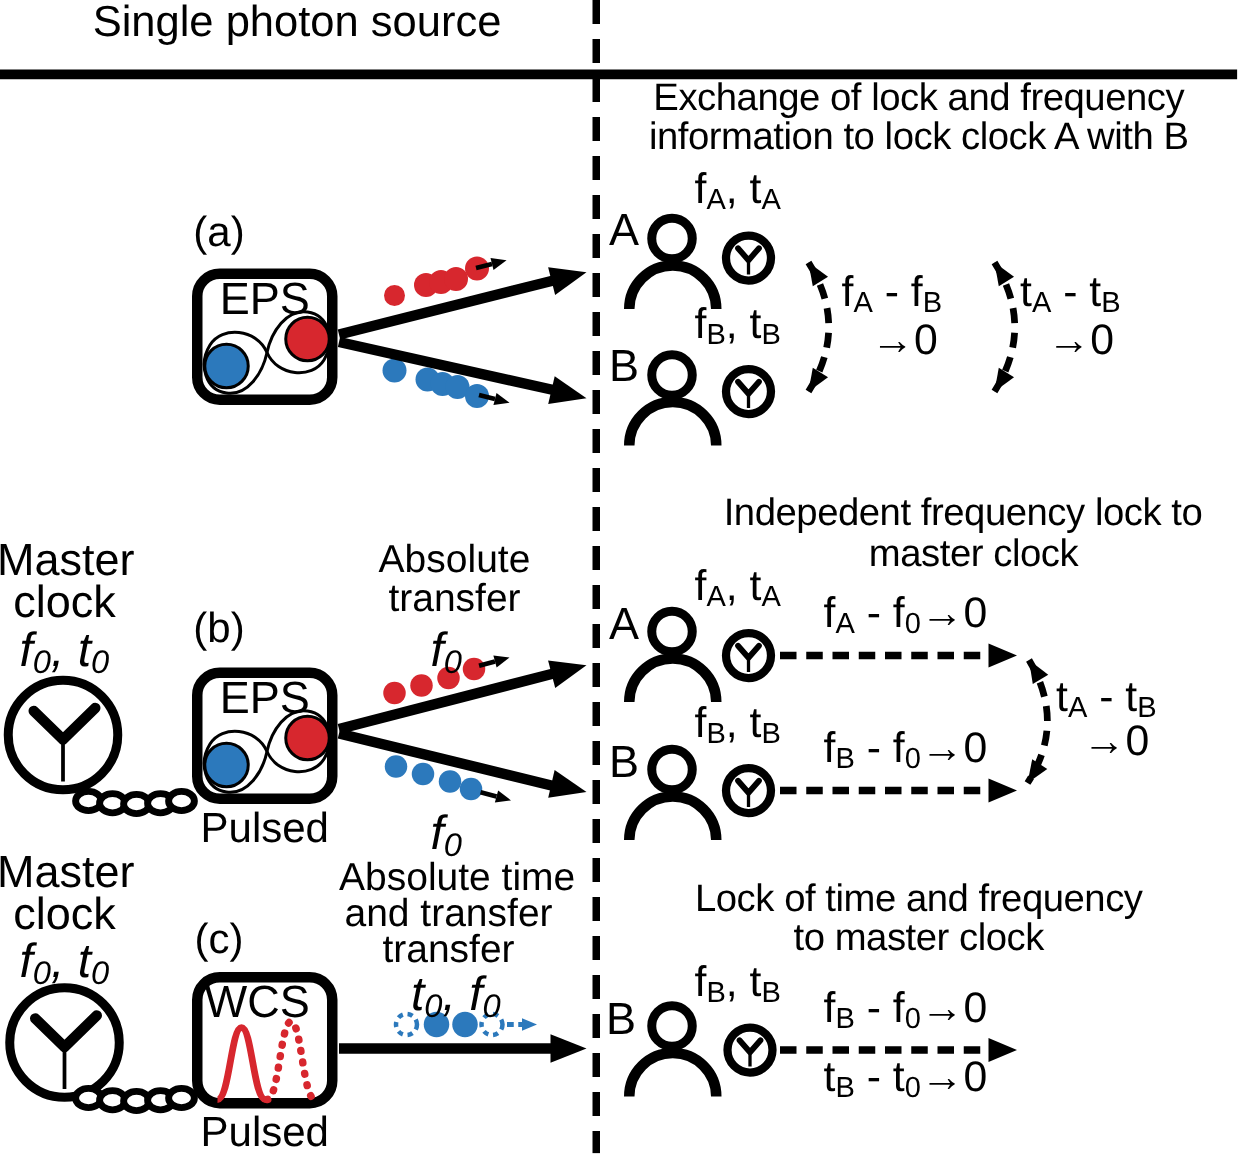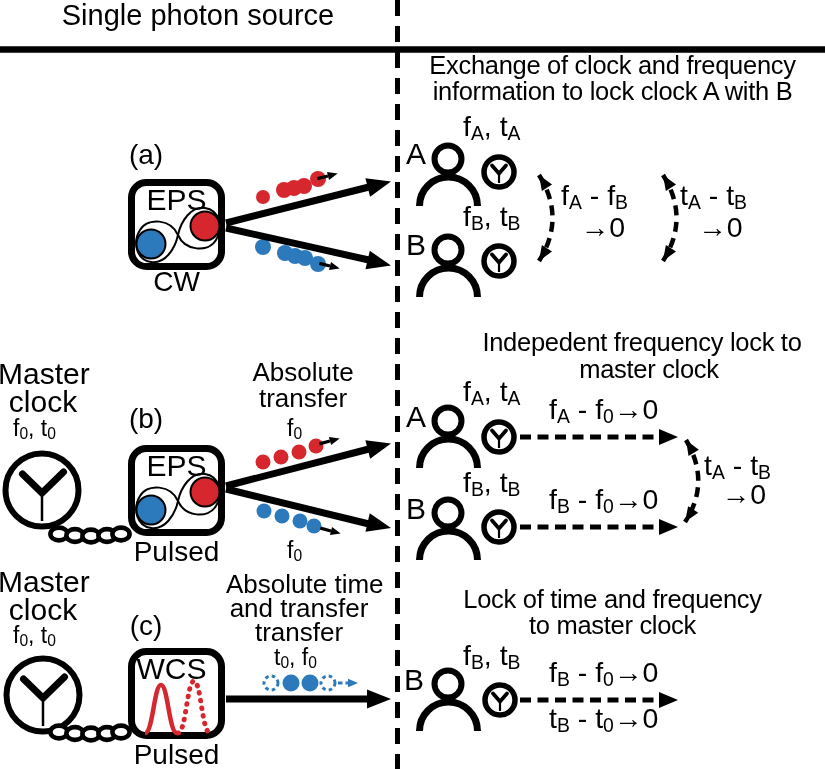--- a/index.html
+++ b/index.html
@@ -9,21 +9,21 @@
   .t{position:absolute;white-space:nowrap;line-height:1.08;z-index:2;}
   .c{text-align:center;}
   sub{font-size:68%;line-height:0;vertical-align:-0.22em;}
   .fs-head{font-size:29px;}
   .fs-title{font-size:25.5px;letter-spacing:-0.3px;}
   .fs-big{font-size:28.5px;}
   .fs-node{font-size:30px;}
   .fs-box{font-size:30px;}
   .fs-mode{font-size:28px;}
   .fs-side{font-size:26px;}
-  .fs-f0{font-size:23px;}
+  .fs-f0{font-size:32px;font-style:italic;}
   .fs-tag{font-size:28px;}
 </style>
 </head>
 <body>
 
 <div class="stage">
 
   <svg class="gfx" width="825" height="769" viewBox="0 0 825 769">
     <defs>
       <g id="g-person">
@@ -201,25 +201,24 @@
       <use href="#g-clock" transform="translate(482,682)"></use>
       <g>
         <line x1="520" y1="700" x2="660" y2="700" stroke="#000" stroke-width="5" stroke-dasharray="11 6.5"></line>
         <use href="#g-dashhead" transform="translate(678,700)"></use>
       </g>
     </g>
   </svg>
 
   <div class="t c fs-head" style="left:0;top:5;width:396px">Single photon source</div>
 
-  <div class="t c fs-title" style="left:400px;top:52px;width:425px">Exchange of clock and frequency</div>
+  <div class="t c fs-title" style="left:400px;top:52px;width:425px">Exchange of lock and frequency</div>
   <div class="t c fs-title" style="left:400px;top:78px;width:425px">information to lock clock A with B</div>
   <div class="t c fs-tag" style="left:118px;top:140px;width:56px">(a)</div>
   <div class="t c fs-box" style="left:128px;top:184px;width:97px">EPS</div>
-  <div class="t c fs-mode" style="left:128px;top:267px;width:97px">CW</div>
   <div class="t fs-node" style="left:406px;top:138px">A</div>
   <div class="t fs-big" style="left:463px;top:111px"><span>f</span><sub>A</sub><span>, t</span><sub>A</sub></div>
   <div class="t fs-node" style="left:406px;top:229px">B</div>
   <div class="t fs-big" style="left:463px;top:201px"><span>f</span><sub>B</sub><span>, t</span><sub>B</sub></div>
   <div class="t fs-big" style="left:561px;top:180px"><span>f</span><sub>A</sub><span> - f</span><sub>B</sub></div>
   <div class="t c fs-big" style="left:558px;top:212px;width:90px">→0</div>
   <div class="t fs-big" style="left:680px;top:180px"><span>t</span><sub>A</sub><span> - t</span><sub>B</sub></div>
   <div class="t c fs-big" style="left:678px;top:212px;width:85px">→0</div>
 
   <div class="t c fs-box" style="left:-2px;top:358px;width:90px">Master</div>

